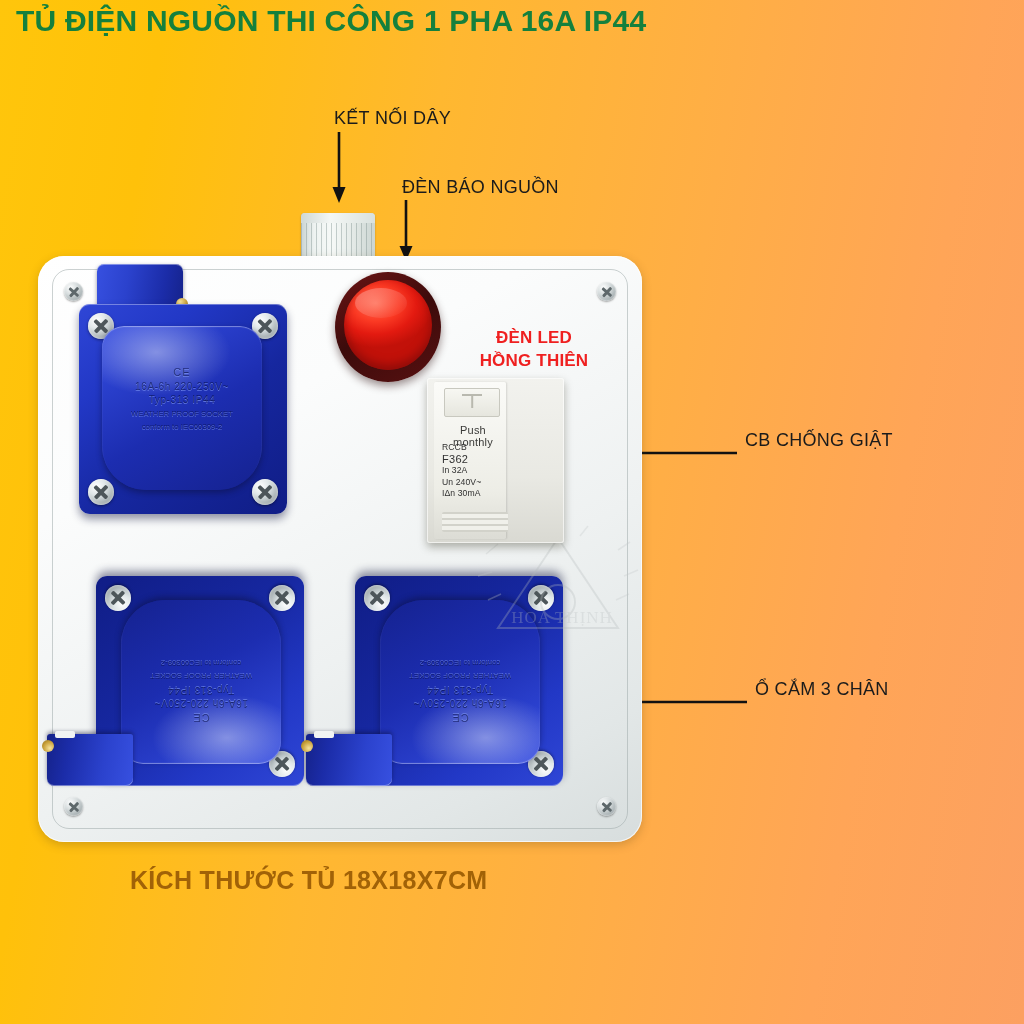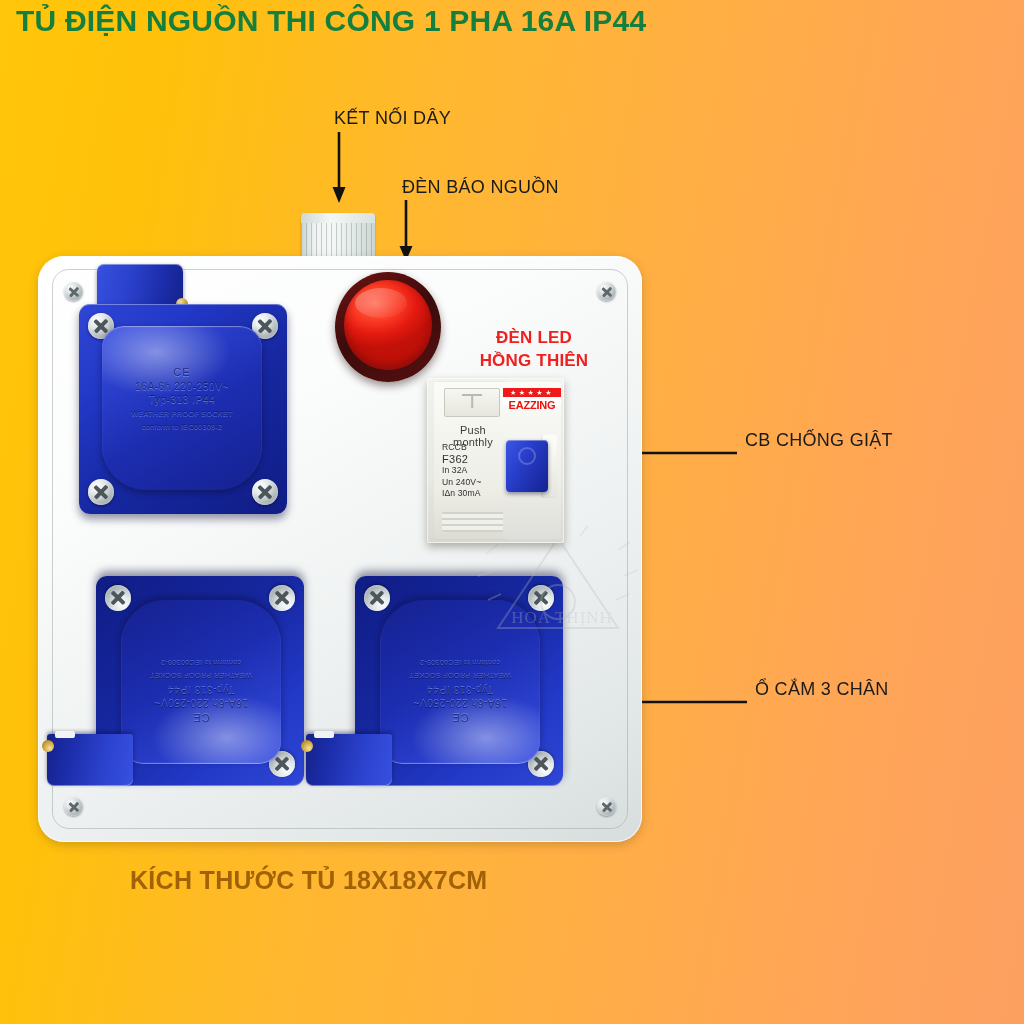--- a/index.html
+++ b/index.html
@@ -382,22 +382,15 @@
     <div class="push">Push monthly</div>
     <div class="spec">
       <div>RCCB</div>
       <div class="model">F362</div>
       <div>In  32A</div>
       <div>Un  240V~</div>
       <div>IΔn 30mA</div>
     </div>
     <div class="vents"></div>
   </div>
-  <div class="right">
-    <div class="brandbar"></div>
-    <div class="stars">★★★★★</div>
-    <div class="brand">EAZZING</div>
-    <div class="slot"></div>
-    <div class="toggle"></div>
-  </div>
 </div>
 
 <div class="caption">KÍCH THƯỚC TỦ 18X18X7CM</div>
 
 </body></html>

